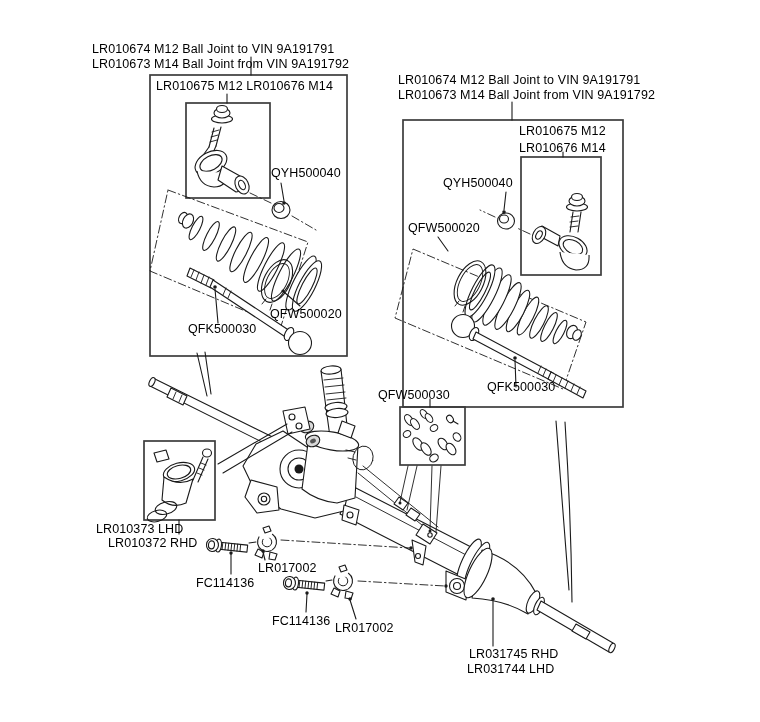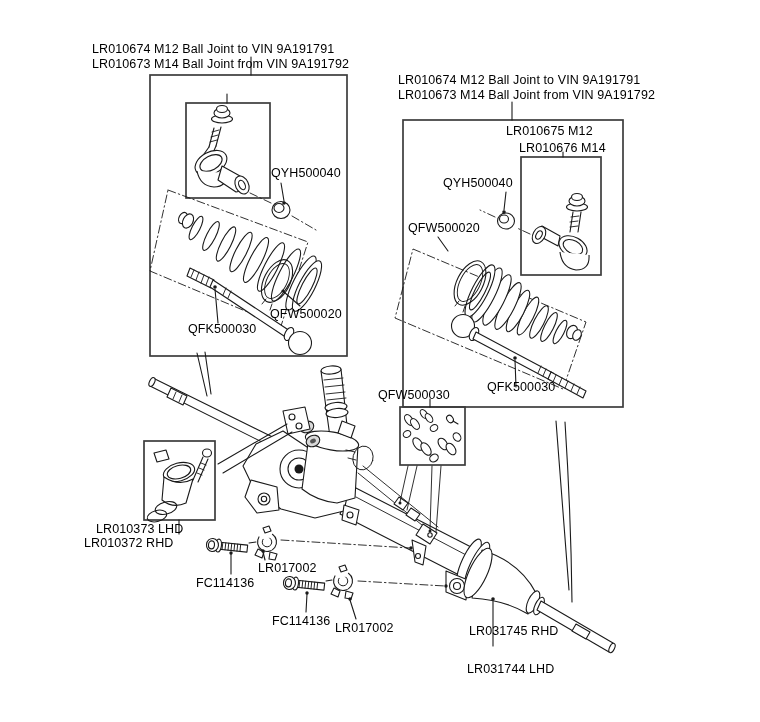--- a/index.html
+++ b/index.html
@@ -326,35 +326,36 @@
     <circle class="dot" cx="307" cy="593" r="1.7"></circle>
     <line class="k" x1="350" y1="600" x2="356" y2="619"></line>
     <circle class="dot" cx="350" cy="599" r="1.7"></circle>
     <line class="k" x1="493" y1="646" x2="493" y2="601"></line>
     <circle class="dot" cx="493" cy="599" r="1.8"></circle>
   </g>
 </svg>
 
   <div class="lbl" style="left:92px;top:42px">LR010674 M12 Ball Joint to VIN 9A191791</div>
   <div class="lbl" style="left:92px;top:57px">LR010673 M14 Ball Joint from VIN 9A191792</div>
+  <div class="lbl" style="left:156px;top:79px">LR010675 M12 LR010676 M14</div>
   <div class="lbl" style="left:271px;top:166px">QYH500040</div>
   <div class="lbl" style="left:270px;top:307px">QFW500020</div>
   <div class="lbl" style="left:188px;top:322px">QFK500030</div>
 
   <div class="lbl" style="left:398px;top:73px">LR010674 M12 Ball Joint to VIN 9A191791</div>
   <div class="lbl" style="left:398px;top:88px">LR010673 M14 Ball Joint from VIN 9A191792</div>
-  <div class="lbl" style="left:506px;top:124px">LR010675 M12</div>
+  <div class="lbl" style="left:519px;top:124px">LR010675 M12</div>
   <div class="lbl" style="left:519px;top:141px">LR010676 M14</div>
   <div class="lbl" style="left:443px;top:176px">QYH500040</div>
   <div class="lbl" style="left:408px;top:221px">QFW500020</div>
   <div class="lbl" style="left:487px;top:380px">QFK500030</div>
   <div class="lbl" style="left:378px;top:388px">QFW500030</div>
 
-  <div class="lbl" style="left:84px;top:536px">LR010372 RHD</div>
+  <div class="lbl" style="left:108px;top:536px">LR010372 RHD</div>
   <div class="lbl" style="left:96px;top:522px">LR010373 LHD</div>
   <div class="lbl" style="left:196px;top:576px">FC114136</div>
   <div class="lbl" style="left:258px;top:561px">LR017002</div>
   <div class="lbl" style="left:272px;top:614px">FC114136</div>
   <div class="lbl" style="left:335px;top:621px">LR017002</div>
-  <div class="lbl" style="left:469px;top:624px">LR031745 RHD</div>
+  <div class="lbl" style="left:469px;top:647px">LR031745 RHD</div>
   <div class="lbl" style="left:467px;top:662px">LR031744 LHD</div>
 
 </div>
 
 </body></html>

